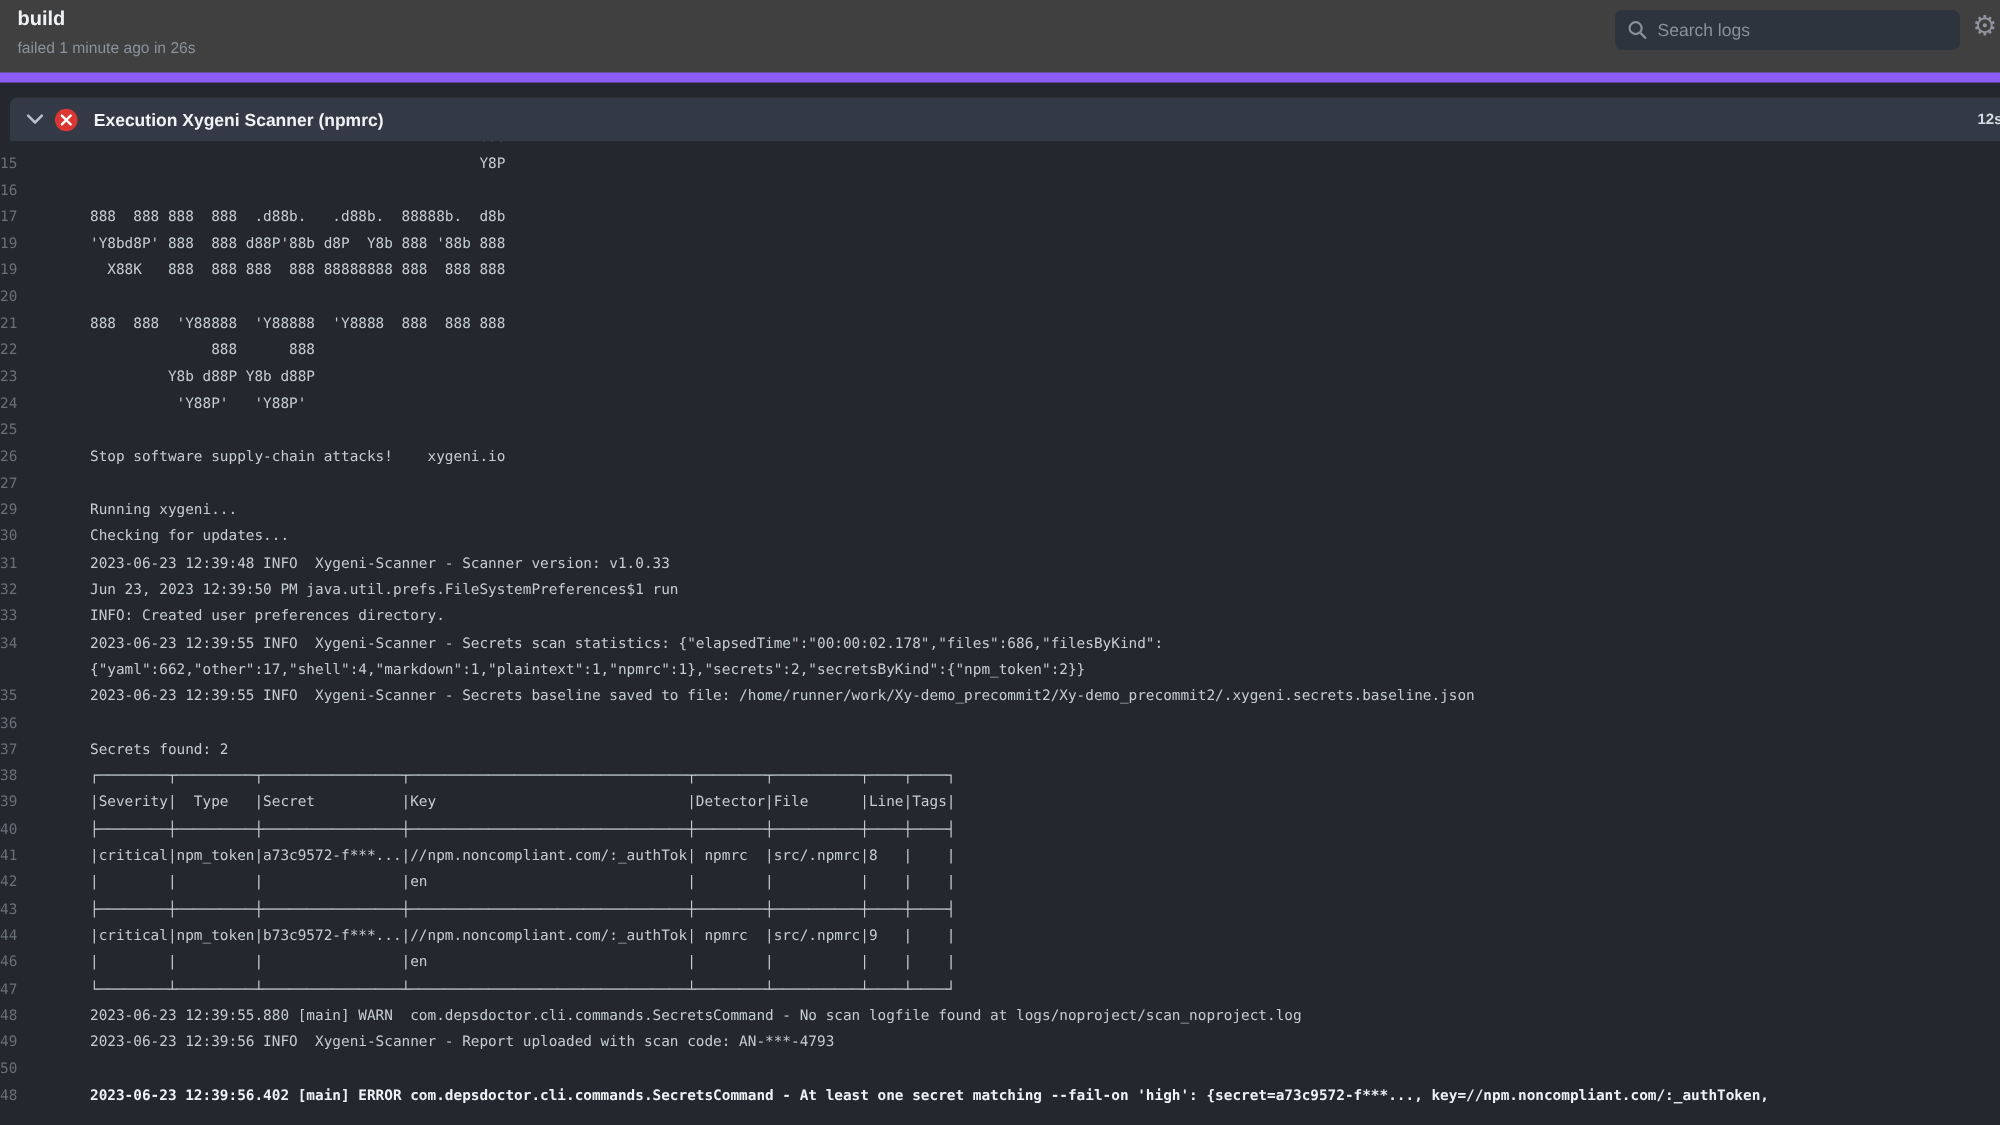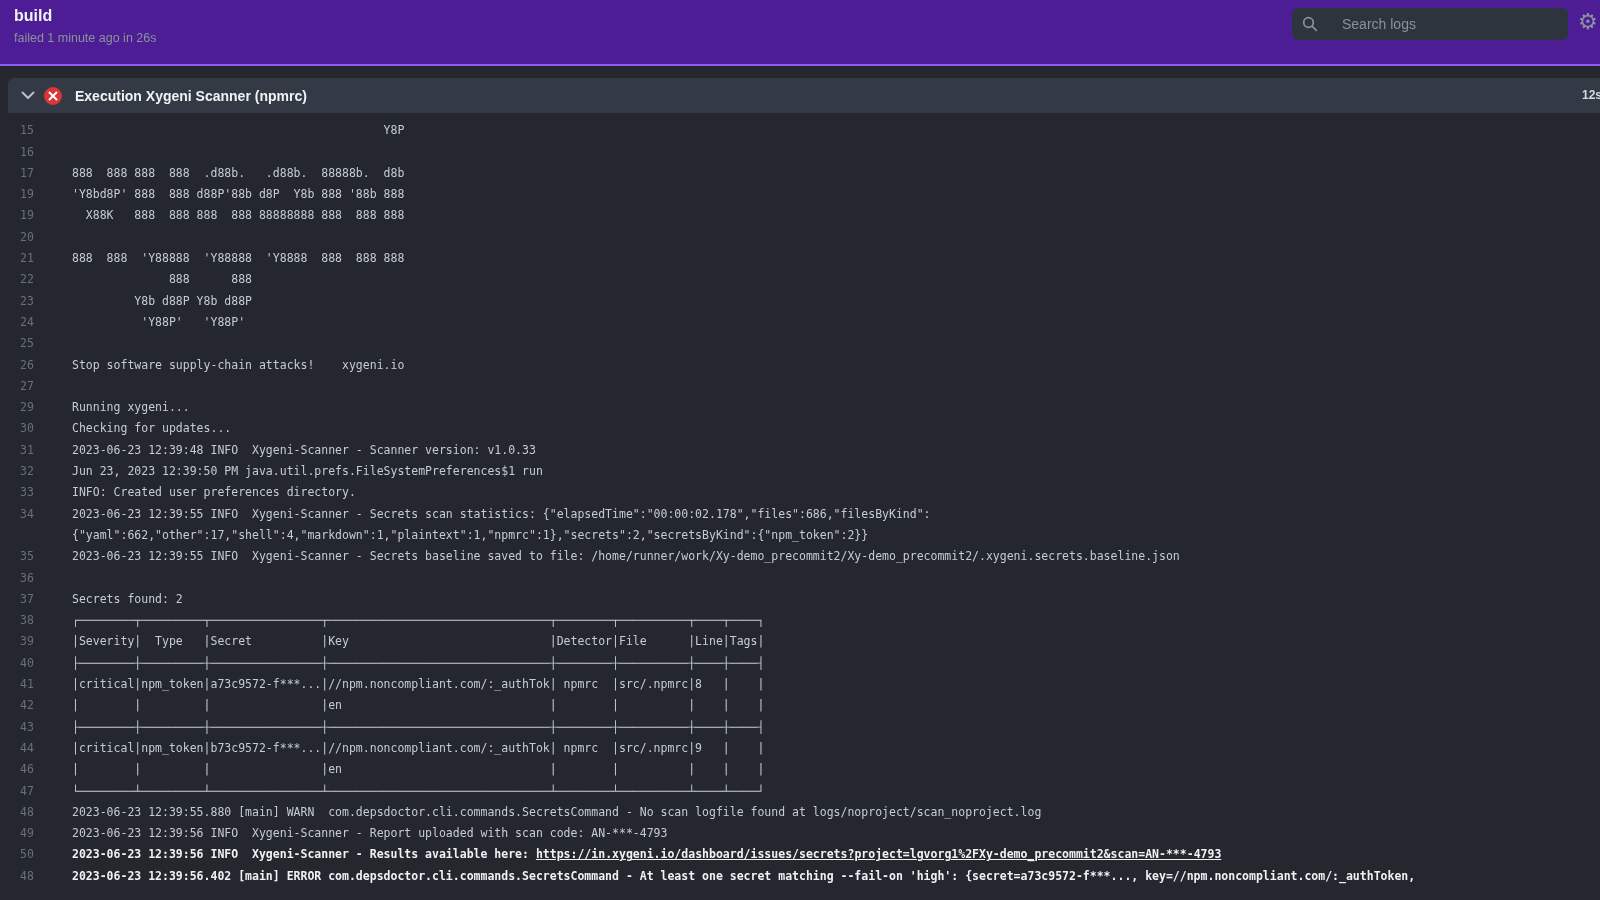--- a/index.html
+++ b/index.html
@@ -5,27 +5,27 @@
   * { margin:0; padding:0; box-sizing:border-box; }
   html,body { width:1600px; height:900px; overflow:hidden; }
   body {
     background:#24272e;
     font-family:"Liberation Sans", sans-serif;
     position:relative;
   }
   
   .page-header {
     position:absolute; top:0; left:0; width:1600px; height:66px;
-    background:#4c1d95; border-bottom:2px solid #8b5cf6;
+    background:#404040; border-bottom:8px solid #8b5cf6;
   }
   .job-title { position:absolute; top:7px; left:14px; font-size:16px; font-weight:700; color:#f0f3f6; }
   .job-status { position:absolute; top:31px; left:14px; font-size:12.5px; color:#8b929b; }
   .search-box {
     position:absolute; top:8px; left:1292px; width:276px; height:32px;
-    background:#2e343e; border-radius:6px; display:flex; align-items:center; padding:0 10px; gap:24px;
+    background:#2e343e; border-radius:6px; display:flex; align-items:center; padding:0 10px; gap:8px;
   }
   .search-box svg { flex:none; }
   .search-input {
     background:transparent; border:none; outline:none; color:#c9d1d9;
     font-size:14px; width:100%; font-family:"Liberation Sans", sans-serif;
   }
   .search-input::placeholder { color:#8a919a; }
   .gear { position:absolute; top:11px; left:1578px; font-size:22px; color:#8d949d;
           font-family:"DejaVu Sans", sans-serif; cursor:pointer; line-height:1; }
   
@@ -44,21 +44,21 @@
   
   .log {
     position:absolute; top:113px; left:0; right:0; bottom:0;
     background:#24272e; overflow:hidden; padding-top:4px;
   }
   .row {
     display:flex; line-height:21.3px; min-height:21.3px;
     font-family:"DejaVu Sans Mono", monospace; font-size:11.5px;
   }
   .row.clip { margin-top:-18px; }
-  .ln { flex:none; width:54px; text-align:center; color:#69707a; padding-right:0;
+  .ln { flex:none; width:54px; text-align:left; color:#69707a; padding-right:0;
         white-space:pre; cursor:pointer; }
   .lt { white-space:pre; color:#c5cdd4; margin-left:18px; }
   .row.em .lt { color:#eef2f5; font-weight:700; }
   .loglink { color:inherit; text-decoration:underline; cursor:pointer; }
 </style>
 </head>
 <body>
 
 <div class="page-header">
   <div class="job-title">build</div>
@@ -224,19 +224,18 @@
     <div class="row">
       <span class="ln">48</span>
       <span class="lt">2023-06-23 12:39:55.880 [main] WARN  com.depsdoctor.cli.commands.SecretsCommand - No scan logfile found at logs/noproject/scan_noproject.log</span>
     </div>
     <div class="row">
       <span class="ln">49</span>
       <span class="lt">2023-06-23 12:39:56 INFO  Xygeni-Scanner - Report uploaded with scan code: AN-***-4793</span>
     </div>
     <div class="row em">
       <span class="ln">50</span>
-      <span class="lt">2023-06-23 12:39:56 INFO  Xygeni-Scanner - Results available here: <a class="loglink">https://in.xygeni.io/dashboard/issues/secrets?project=lgvorg1%2FXy-demo_precommit2&amp;scan=AN-***-4793</a></span>
     </div>
     <div class="row em">
       <span class="ln">48</span>
       <span class="lt">2023-06-23 12:39:56.402 [main] ERROR com.depsdoctor.cli.commands.SecretsCommand - At least one secret matching --fail-on 'high': {secret=a73c9572-f***..., key=//npm.noncompliant.com/:_authToken,</span>
     </div>
   </div>
 
 </body></html>

